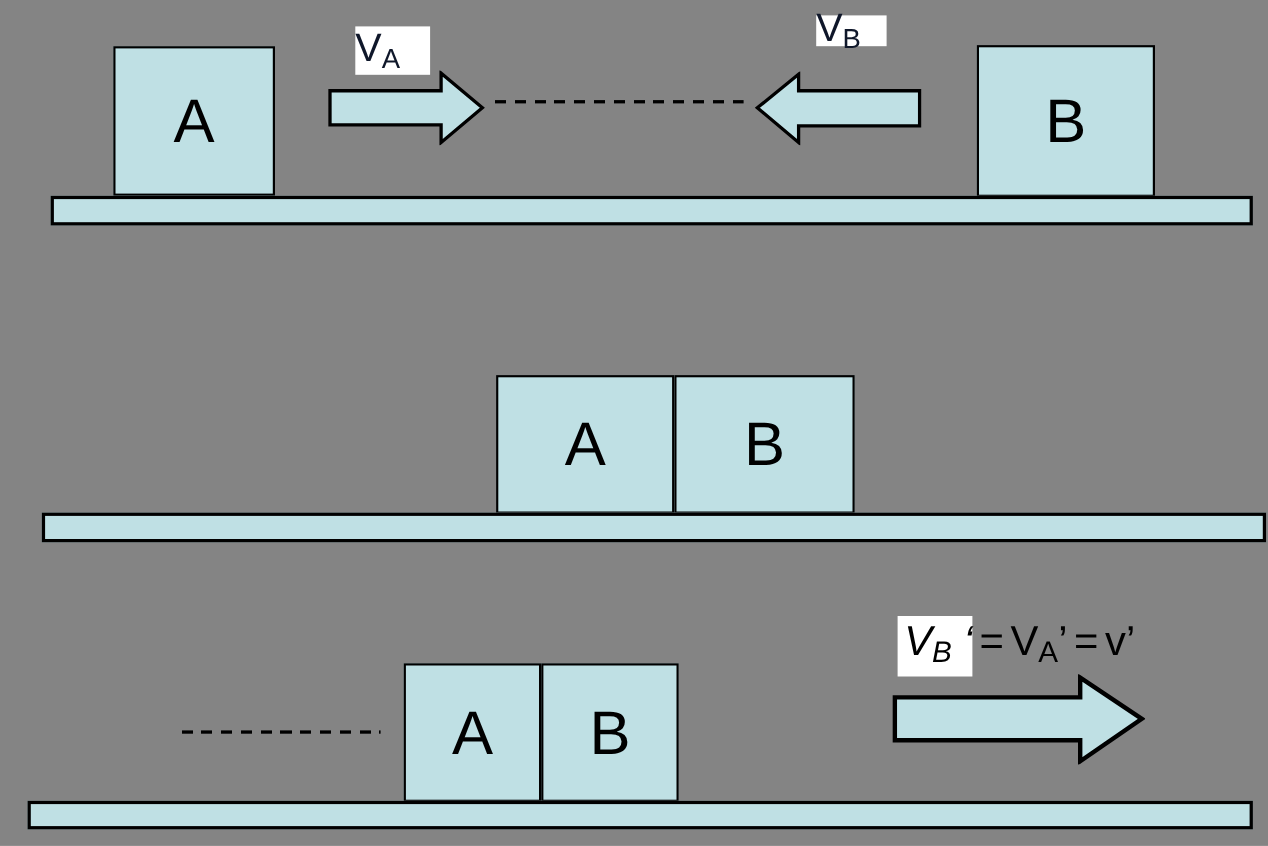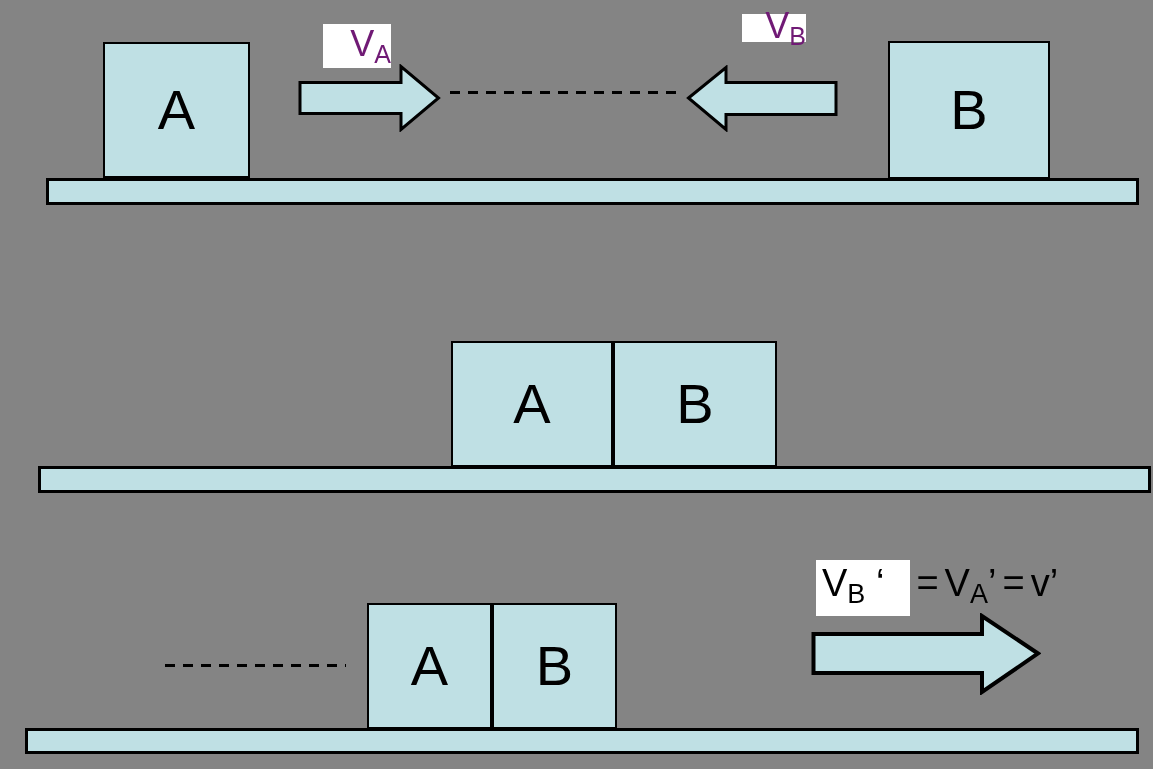--- a/index.html
+++ b/index.html
@@ -28,22 +28,22 @@
   }
   .dash{
     position:absolute;height:3px;
     background:repeating-linear-gradient(to right,#000 0 10px,transparent 10px 18px);
   }
   .arrow-svg{position:absolute;display:block;}
   .arrow-svg polygon{fill:var(--fill);stroke:var(--outline);stroke-linejoin:miter;}
 
   .vel-label{
     position:absolute;background:var(--label-bg);
-    display:flex;align-items:center;justify-content:flex-end;
-    font-size:36px;color:#701a75;line-height:1;
+    display:flex;align-items:center;justify-content:flex-start;
+    font-size:36px;color:#0f172a;line-height:1;
   }
   .vel-label .sub{font-size:25px;vertical-align:-7px;}
 
   
   .blockA1{left:103px;top:42px;width:147px;height:136px;}
   .blockB1{left:888px;top:41px;width:162px;height:138px;}
   .bar1{left:46px;top:178px;width:1093px;height:27px;}
   .dash1{left:450px;top:91px;width:226px;}
   .arrowA{left:298px;top:64px;}
   .labelVA{left:323px;top:24px;width:68px;height:44px;}
@@ -61,21 +61,22 @@
   .blockB3{left:492px;top:603px;width:125px;height:126px;}
   .bar3{left:25px;top:728px;width:1114px;height:26px;}
   .arrowC{left:811px;top:613px;}
   .equation{
     position:absolute;left:816px;top:560px;
     font-size:38px;color:#000;line-height:1.15;white-space:nowrap;
   }
   .equation .sub{font-size:27px;vertical-align:-7px;}
   .equation .chip{
     background:var(--label-bg);display:inline-block;
-    padding:2px 26px 6px 6px;
+    padding:2px 0 6px 6px;
+    font-style:italic;
   }
   .equation .sp{margin:0 6px;}
 </style>
 </head>
 <body>
 
 <div id="stage">
 
   <div class="block blockA1">
     <span>A</span>

